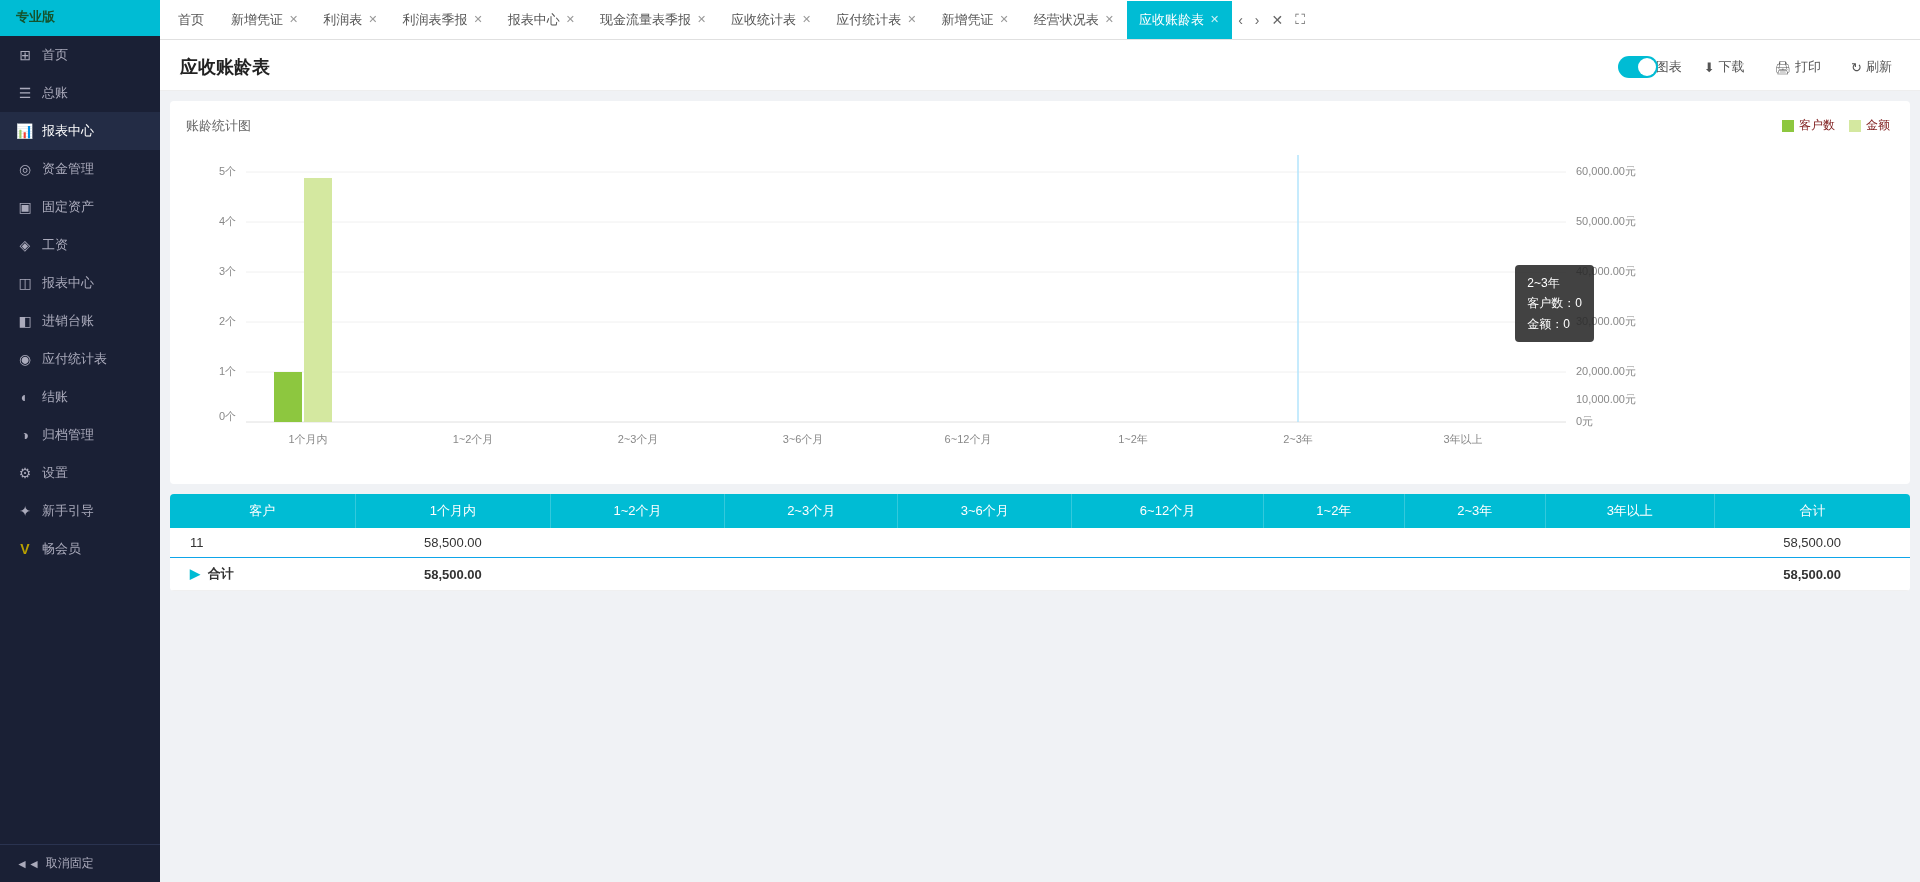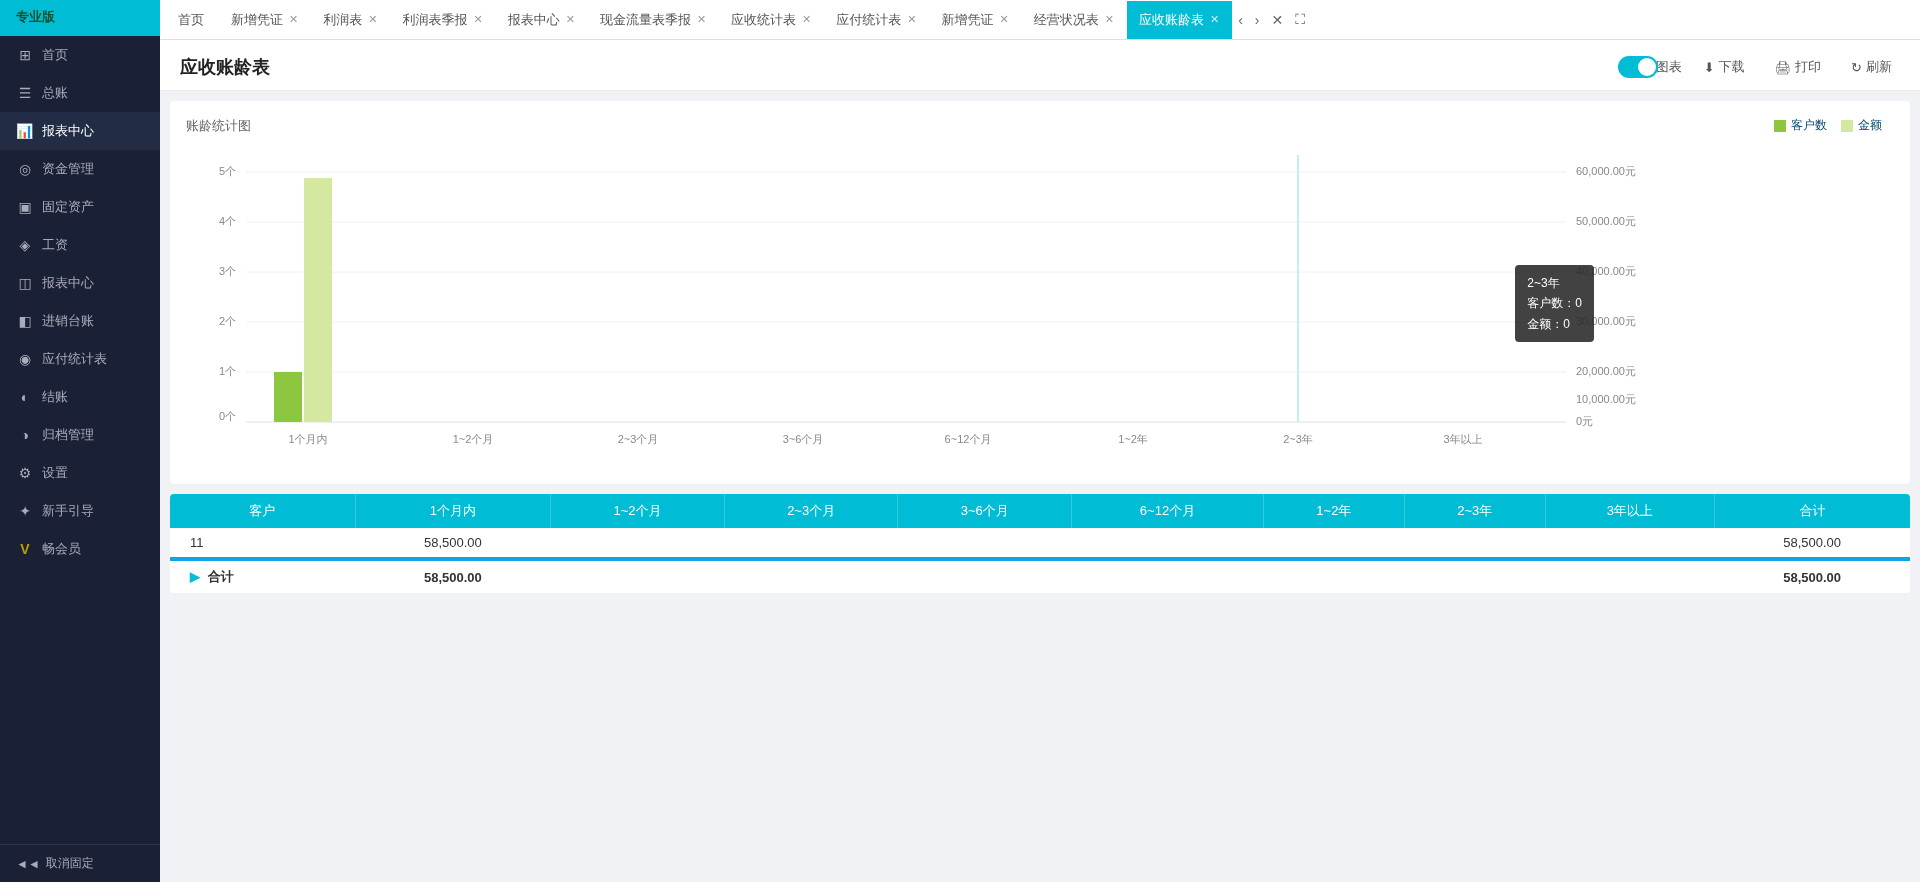--- a/index.html
+++ b/index.html
@@ -135,23 +135,23 @@
     .chart-container {
       background: #fff;
       margin: 10px;
       padding: 16px;
       border-radius: 4px;
       position: relative;
     }
     .chart-title { font-size: 13px; color: #666; margin-bottom: 10px; }
     .chart-legend {
       position: absolute;
-      top: 16px; right: 28px;
+      top: 16px; right: 20px;
       display: flex; align-items: center; gap: 14px;
-      font-size: 12px; color: #0c4a6e;
+      font-size: 12px; color: #7f1d1d;
     }
     .legend-item { display: flex; align-items: center; gap: 5px; }
     .legend-dot { width: 12px; height: 12px; }
 
     
     .table-container {
       margin: 0 10px 10px;
       border-radius: 4px;
       overflow: hidden;
     }
@@ -174,21 +174,21 @@
     .data-table tbody tr { background: white; border-bottom: 1px solid #f0f0f0; }
     .data-table tbody td {
       padding: 7px 10px;
       text-align: center;
       font-size: 13px;
       color: #333;
     }
     .data-table tbody td:first-child { text-align: left; padding-left: 20px; }
     .data-table .total-row td {
       font-weight: bold;
-      border-top: 4px solid #0ea5e9;
+      border-top: 1px solid #0ea5e9;
     }
     .total-icon { color: #00bcd4; margin-right: 4px; font-size: 13px; }
 
     
     .chart-tooltip {
       position: absolute;
       background: rgba(40,40,40,0.88);
       color: white;
       border-radius: 4px;
       padding: 8px 12px;

